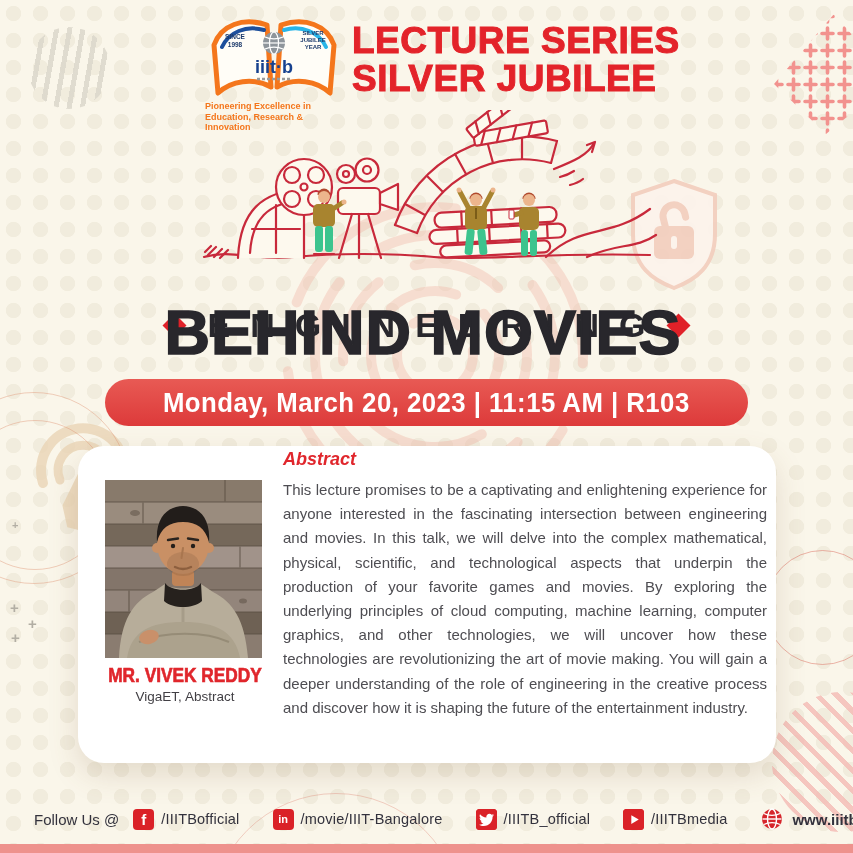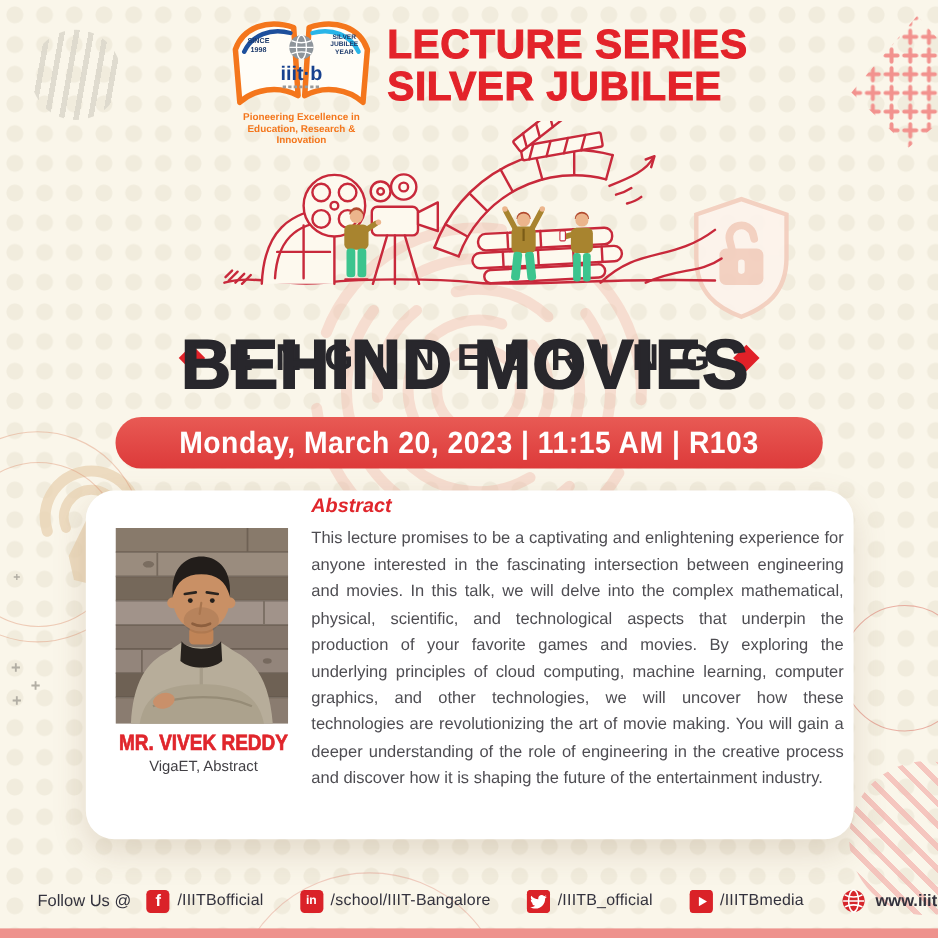--- a/index.html
+++ b/index.html
@@ -25,21 +25,21 @@
     background:repeating-linear-gradient(45deg,#f4bab4 0 5px,transparent 5px 14px);
     opacity:.8;
   }
   .fingerprint{position:absolute;pointer-events:none;}
   .shield{position:absolute;left:628px;top:176px;width:92px;height:116px;opacity:.9;}
   .touch-mark{position:absolute;left:18px;top:408px;width:130px;height:130px;opacity:.8;}
   .footer-arc{position:absolute;left:210px;top:793px;width:250px;height:250px;border-radius:50%;
     border:1.5px solid rgba(222,125,110,.35);}
   
   .logo{position:absolute;left:205px;top:13px;width:138px;height:112px;}
-  .logo-tagline{position:absolute;left:0;top:88px;width:138px;text-align:center;
+  .logo-tagline{position:absolute;left:0;top:88px;width:138px;
     color:#f4761c;font-size:9px;font-weight:700;line-height:1.18;}
   .series-title{position:absolute;left:352px;top:22px;color:#e3232a;font-weight:800;
     font-size:37px;line-height:1.03;letter-spacing:.5px;white-space:nowrap;
     -webkit-text-stroke:1px #e3232a;}
   
   .illus{position:absolute;left:192px;top:110px;width:470px;height:157px;}
   
   .kicker-row{position:absolute;left:0;top:266px;width:853px;display:flex;
     justify-content:center;align-items:center;gap:24px;margin-top:40px;}
   .diamond{width:17px;height:17px;background:#e02128;transform:rotate(45deg);flex:none;}
@@ -317,21 +317,21 @@
   <div class="footer z3">
     <span class="follow-label">Follow Us @</span>
 
     <span class="social-item">
       <span class="sq-icon" style="font-size:15px;">f</span>
       <span class="handle">/IIITBofficial</span>
     </span>
 
     <span class="social-item">
       <span class="sq-icon" style="font-size:11px;">in</span>
-      <span class="handle">/school/IIIT-Bangalore</span>
+      <span class="handle">/movie/IIIT-Bangalore</span>
     </span>
 
     <span class="social-item">
       <span class="sq-icon">
         <svg width="21" height="21" viewBox="0 0 24 24">
           <rect width="24" height="24" rx="4" fill="#da2228"></rect>
           <path transform="translate(3.4,3.8) scale(0.72)" fill="#ffffff" d="M23.954 4.569c-.885.389-1.83.654-2.825.775 1.014-.611 1.794-1.574 2.163-2.723-.951.555-2.005.959-3.127 1.184-.896-.959-2.173-1.559-3.591-1.559-2.717 0-4.92 2.203-4.92 4.917 0 .39.045.765.127 1.124-4.09-.205-7.715-2.169-10.141-5.138-.427.722-.666 1.561-.666 2.475 0 1.71.87 3.213 2.188 4.096-.807-.026-1.566-.248-2.228-.616v.061c0 2.385 1.693 4.374 3.946 4.827-.413.111-.849.171-1.296.171-.314 0-.615-.03-.916-.086.631 1.953 2.445 3.377 4.604 3.417-1.68 1.319-3.809 2.105-6.102 2.105-.39 0-.779-.023-1.17-.067 2.189 1.394 4.768 2.209 7.557 2.209 9.054 0 13.999-7.496 13.999-13.986 0-.209 0-.42-.015-.63.961-.689 1.8-1.56 2.46-2.548z"></path>
         </svg>
       </span>
       <span class="handle">/IIITB_official</span>

